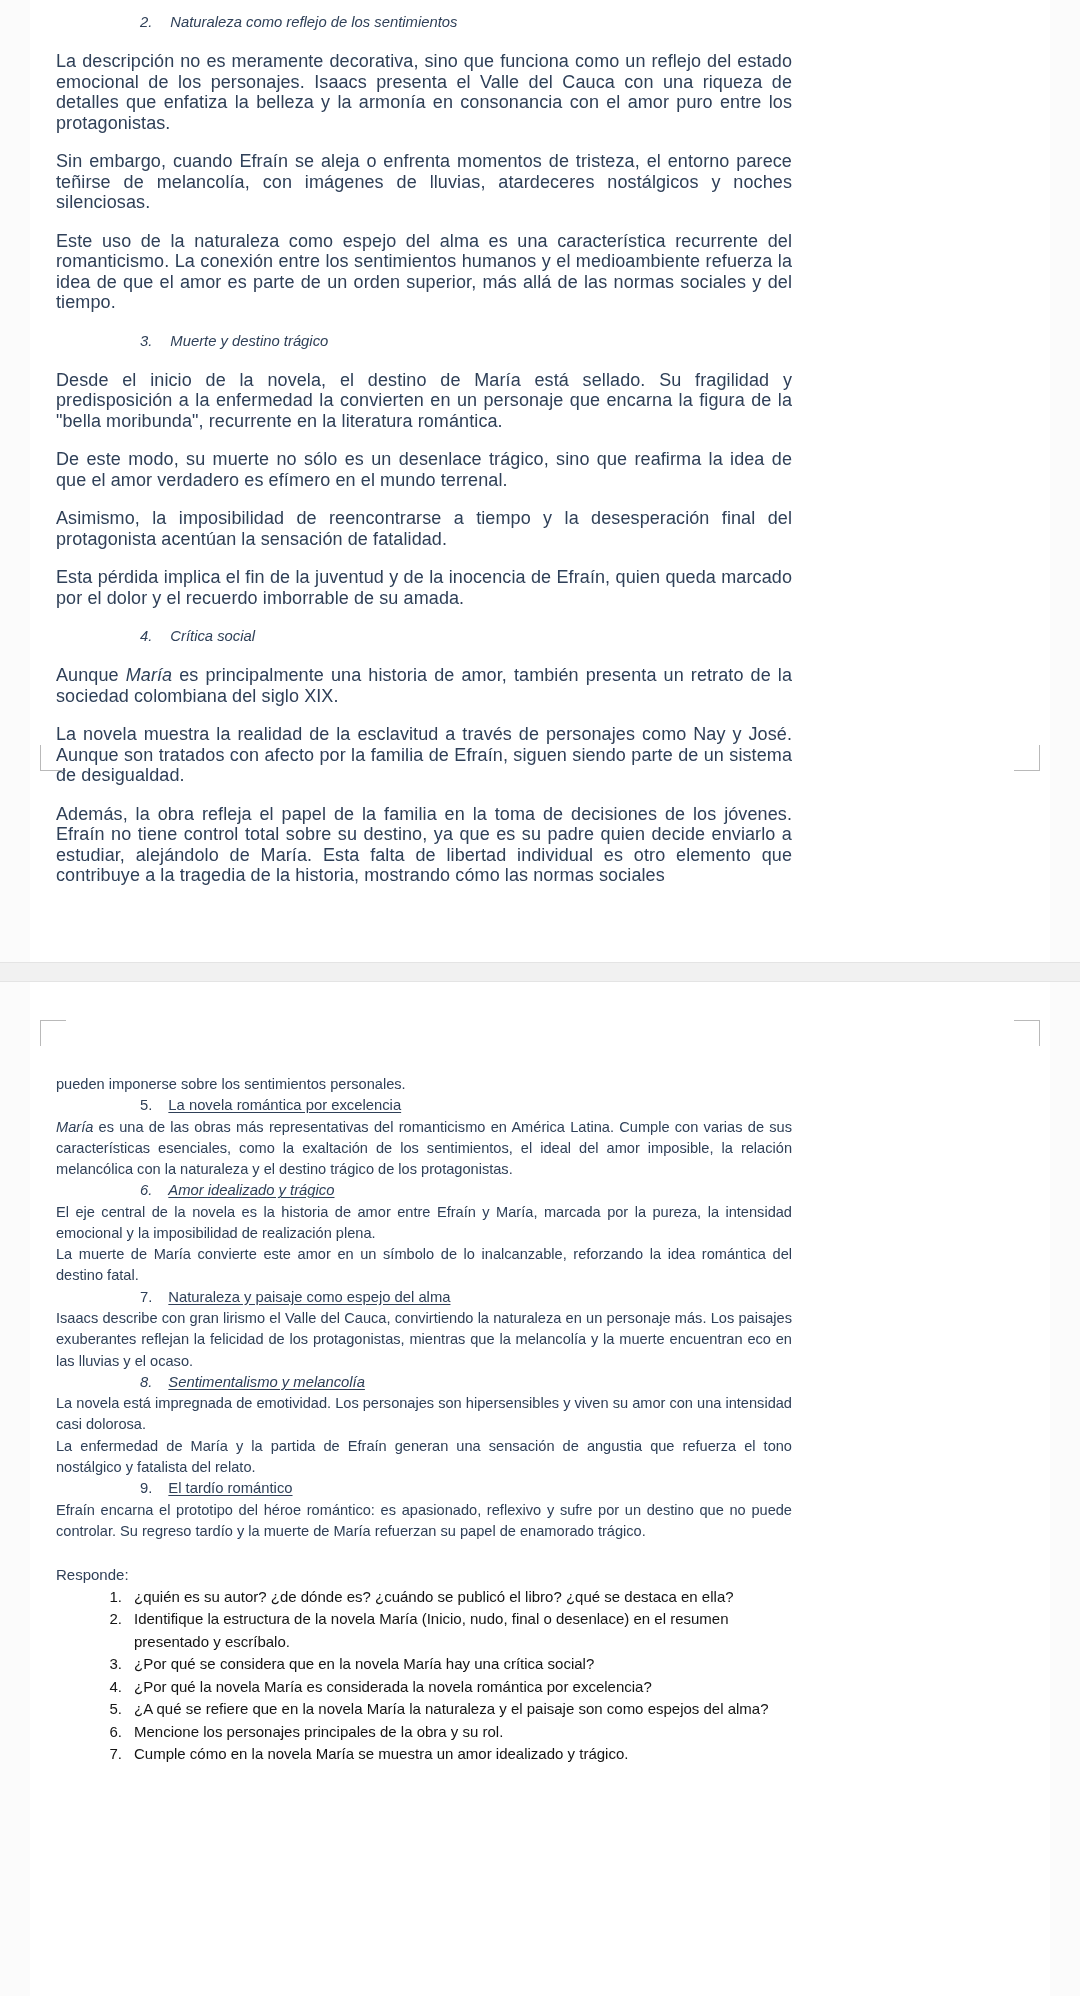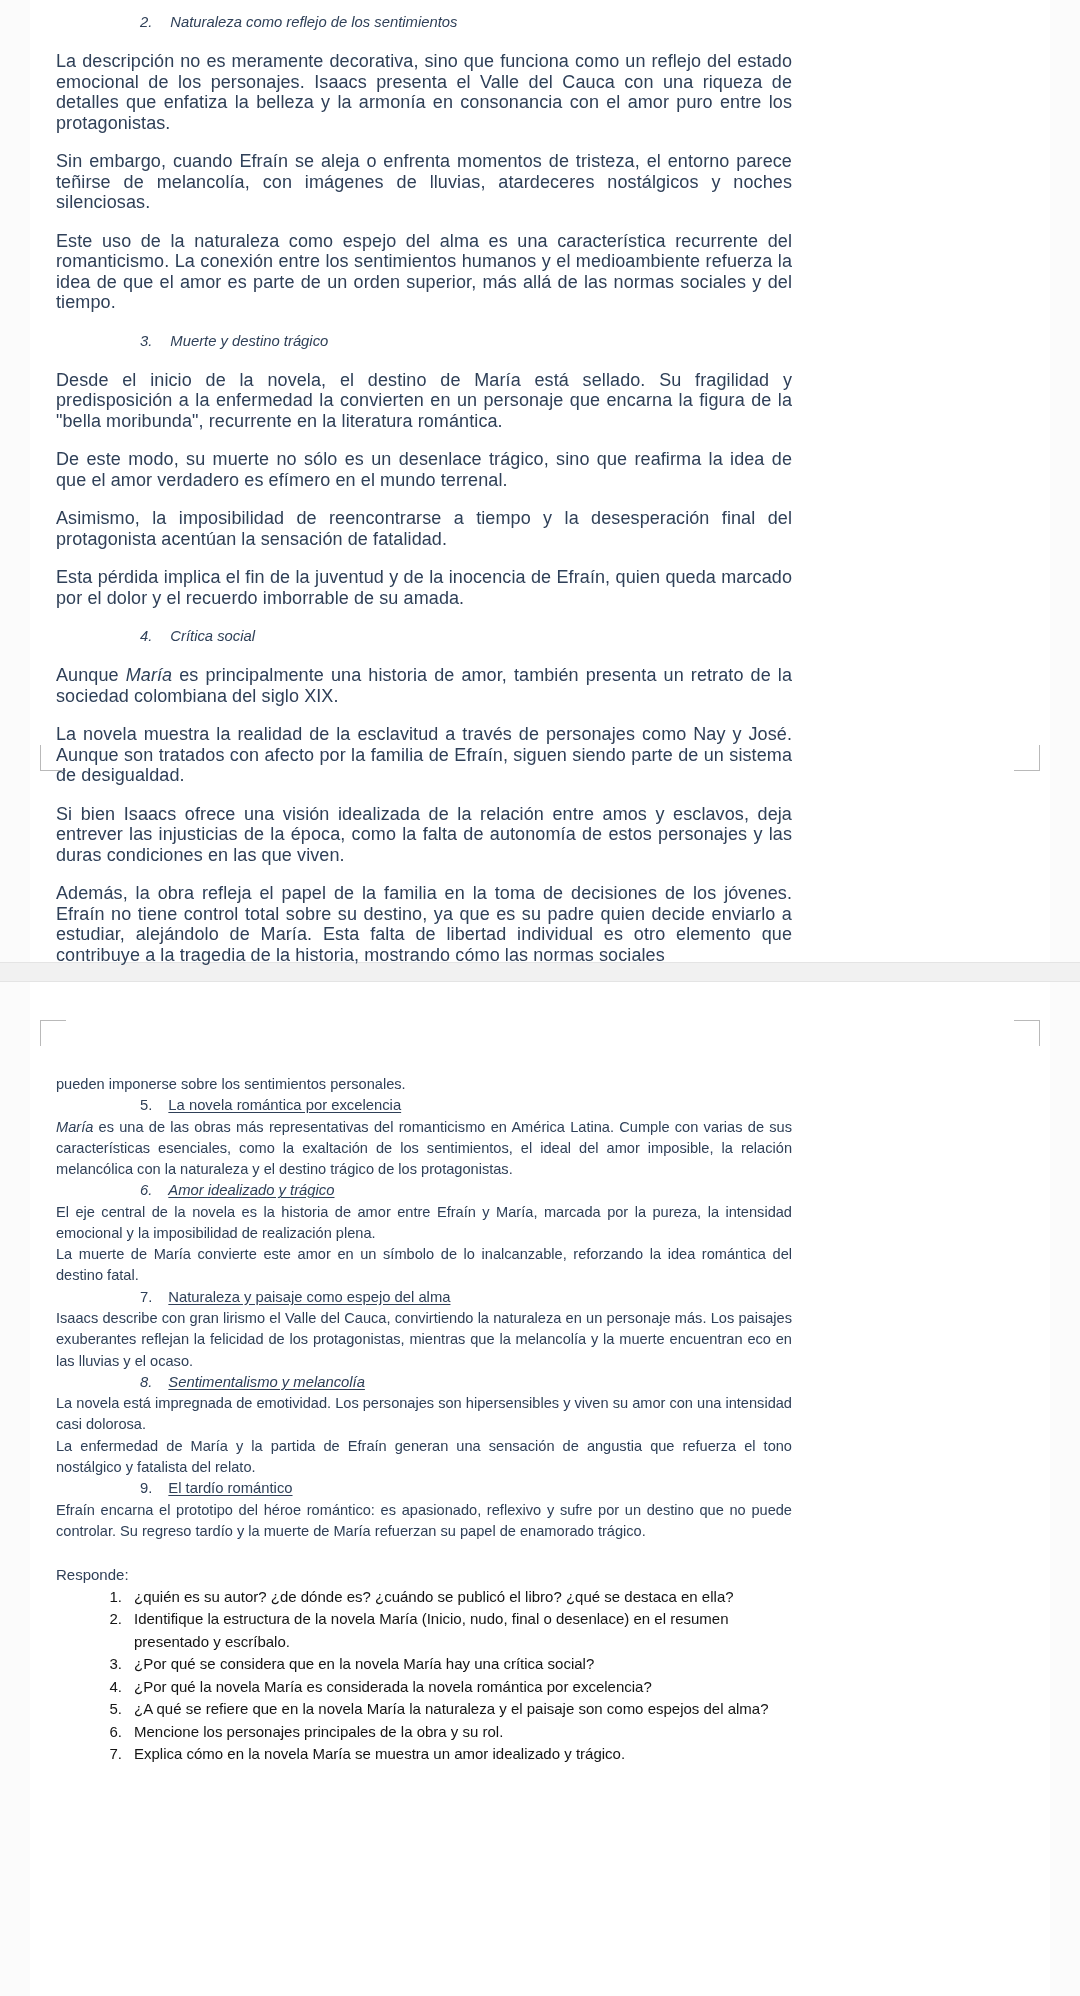--- a/index.html
+++ b/index.html
@@ -192,21 +192,20 @@
       <p class="p">De este modo, su muerte no sólo es un desenlace trágico, sino que reafirma la idea de que el amor verdadero es efímero en el mundo terrenal.</p>
       <p class="p">Asimismo, la imposibilidad de reencontrarse a tiempo y la desesperación final del protagonista acentúan la sensación de fatalidad.</p>
       <p class="p">Esta pérdida implica el fin de la juventud y de la inocencia de Efraín, quien queda marcado por el dolor y el recuerdo imborrable de su amada.</p>
 
       <div class="head">
         <span class="num">4.</span>
         <span class="txt">Crítica social</span>
       </div>
       <p class="p">Aunque <em class="title">María</em> es principalmente una historia de amor, también presenta un retrato de la sociedad colombiana del siglo XIX.</p>
       <p class="p">La novela muestra la realidad de la esclavitud a través de personajes como Nay y José. Aunque son tratados con afecto por la familia de Efraín, siguen siendo parte de un sistema de desigualdad.</p>
-      <p class="p">Si bien Isaacs ofrece una visión idealizada de la relación entre amos y esclavos, deja entrever las injusticias de la época, como la falta de autonomía de estos personajes y las duras condiciones en las que viven.</p>
       <p class="p tight">Además, la obra refleja el papel de la familia en la toma de decisiones de los jóvenes. Efraín no tiene control total sobre su destino, ya que es su padre quien decide enviarlo a estudiar, alejándolo de María. Esta falta de libertad individual es otro elemento que contribuye a la tragedia de la historia, mostrando cómo las normas sociales</p>
     </div>
   </div>
 
   <div class="page-gap"></div>
 
   <div class="page" id="page-2" style="height:1184px;">
     <div class="edge-shade-left"></div>
     <div class="edge-shade-right"></div>
 
@@ -273,20 +272,20 @@
         <li>
           <span class="qnum">5.</span>
           <span class="qtext">¿A qué se refiere que en la novela María la naturaleza y el paisaje son como espejos del alma?</span>
         </li>
         <li>
           <span class="qnum">6.</span>
           <span class="qtext">Mencione los personajes principales de la obra y su rol.</span>
         </li>
         <li>
           <span class="qnum">7.</span>
-          <span class="qtext">Explica cómo en la novela María se muestra un amor idealizado y trágico.</span>
+          <span class="qtext">Cumple cómo en la novela María se muestra un amor idealizado y trágico.</span>
         </li>
       </ol>
 
     </div>
   </div>
 
 </div>
 
 </body></html>

